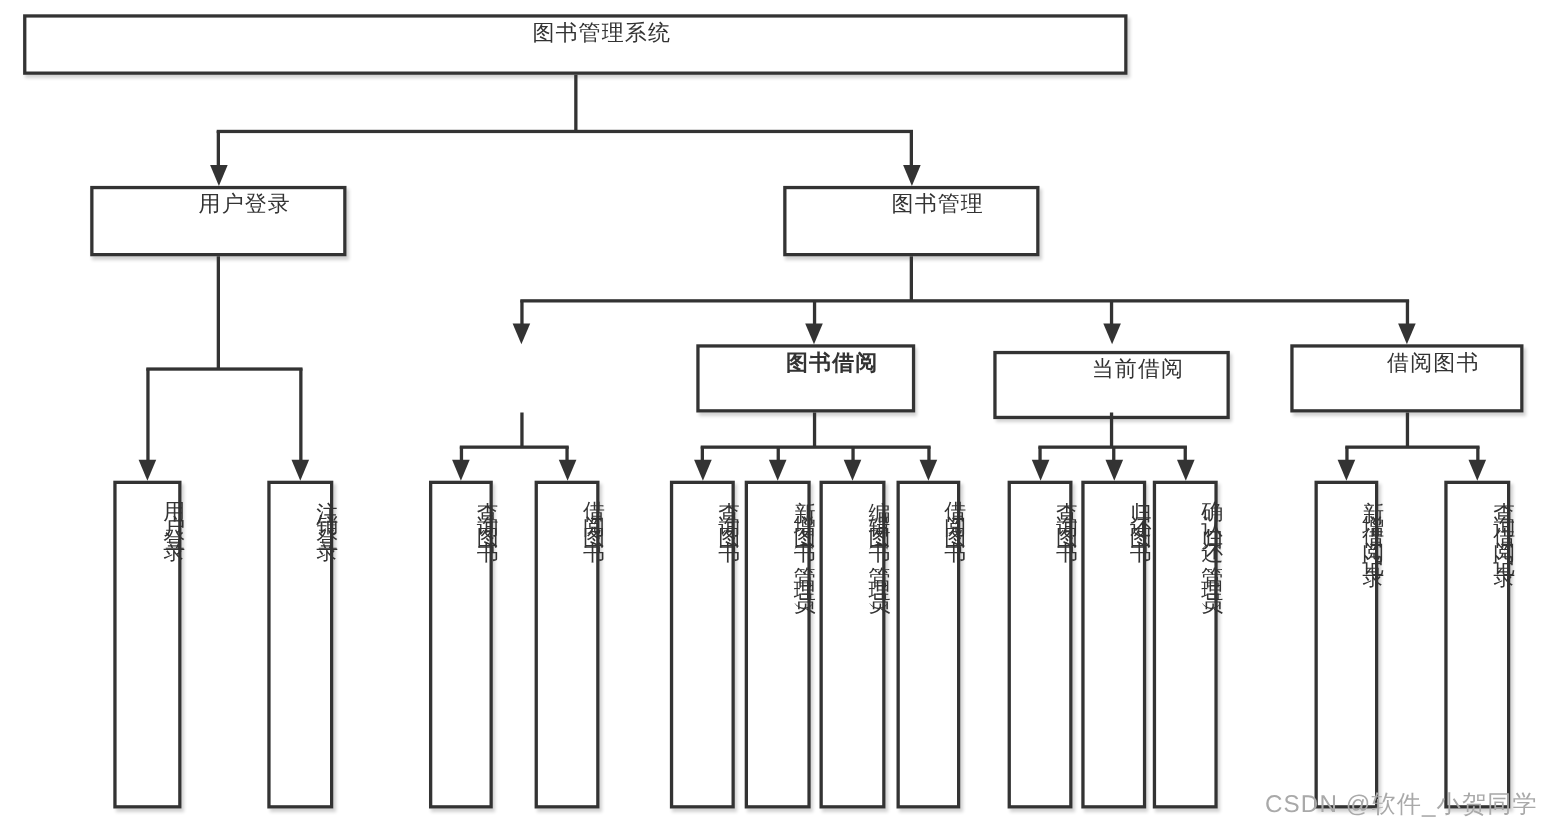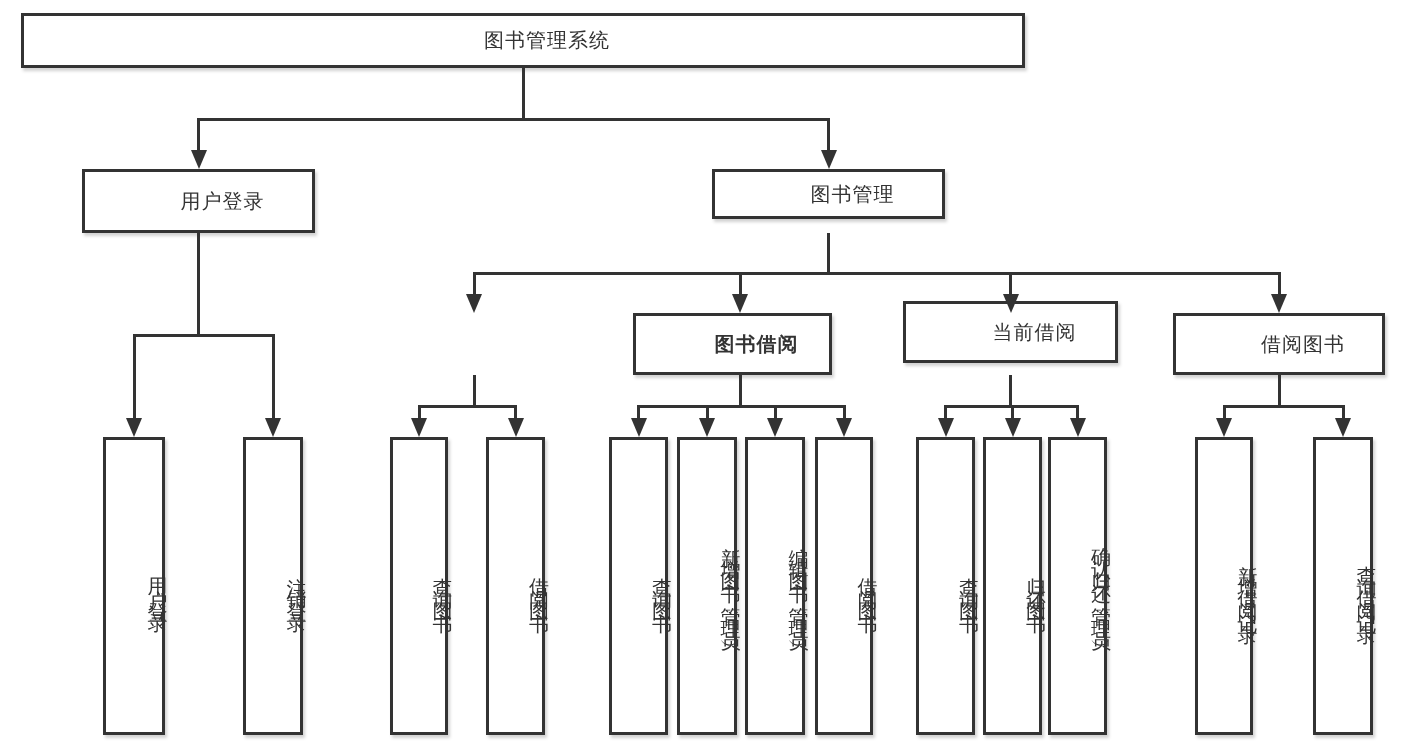--- a/index.html
+++ b/index.html
@@ -17,21 +17,20 @@
     overflow: hidden;
     font-family: "Liberation Sans", sans-serif;
   }
   .node {
     position: absolute;
     box-sizing: border-box;
     background: var(--boxbg);
     border: 3px solid var(--line);
     box-shadow: 2px 3px 3px rgba(0,0,0,0.18);
     display: flex;
-    align-items: center;
     justify-content: center;
     color: var(--text);
     padding-left: 48px;
   }
   .node .label {
     font-size: 20px;
     letter-spacing: 1px;
     color: var(--text);
     white-space: nowrap;
   }
@@ -62,33 +61,34 @@
     letter-spacing: 1px;
     color: var(--wm);
     z-index: 5;
     white-space: nowrap;
   }
 </style>
 </head>
 <body>
 
 <div class="stage">
+  <div class="watermark">CSDN @软件_小贺同学</div>
 <div class="node" style="left: 21px; top: 13px; width: 1004px; height: 55px;">
       <span class="label">图书管理系统</span>
     </div>
     <div class="node" style="left: 82px; top: 169px; width: 233px; height: 64px;">
       <span class="label">用户登录</span>
     </div>
-    <div class="node" style="left: 712px; top: 169px; width: 233px; height: 50px;">
+    <div class="node" style="left: 712px; top: 169px; width: 233px; height: 64px;">
       <span class="label">图书管理</span>
     </div>
     <div class="node" style="left: 633px; top: 313px; width: 199px; height: 62px; font-weight: bold;">
       <span class="label">图书借阅</span>
     </div>
-    <div class="node" style="left: 903px; top: 301px; width: 215px; height: 62px;">
+    <div class="node" style="left: 903px; top: 319px; width: 215px; height: 62px;">
       <span class="label">当前借阅</span>
     </div>
     <div class="node" style="left: 1173px; top: 313px; width: 212px; height: 62px;">
       <span class="label">借阅图书</span>
     </div>
     <div class="node vertical" style="left: 103px; top: 437px; width: 62px; height: 298px;">
       <span class="label">用户登录</span>
     </div>
     <div class="node vertical" style="left: 243px; top: 437px; width: 60px; height: 298px;">
       <span class="label">注销登录</span>

